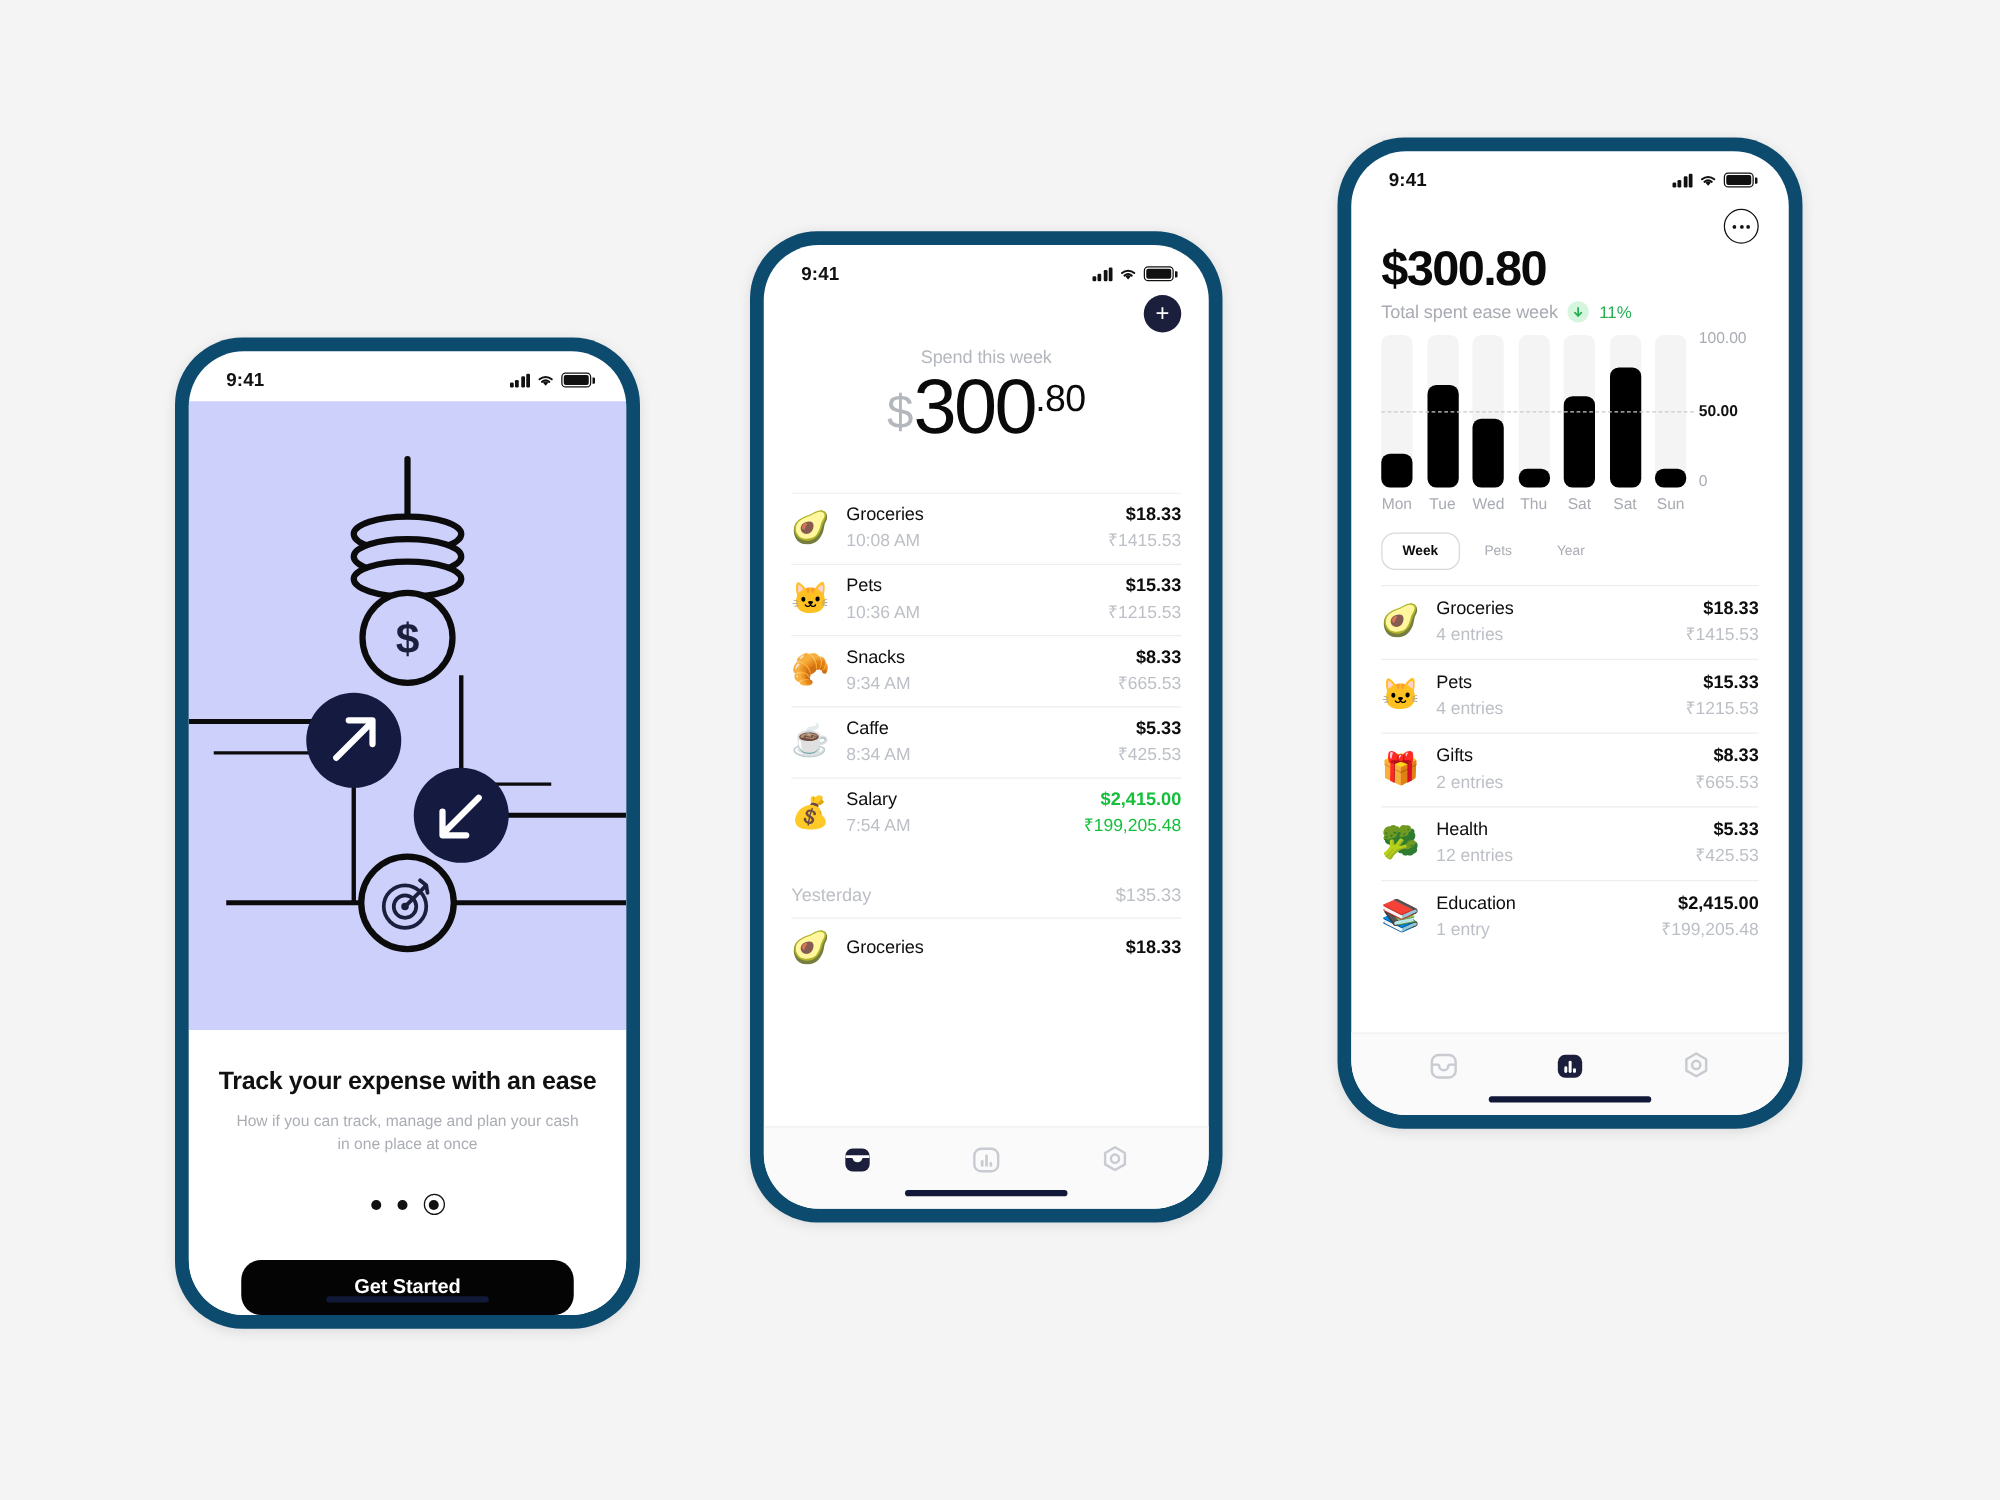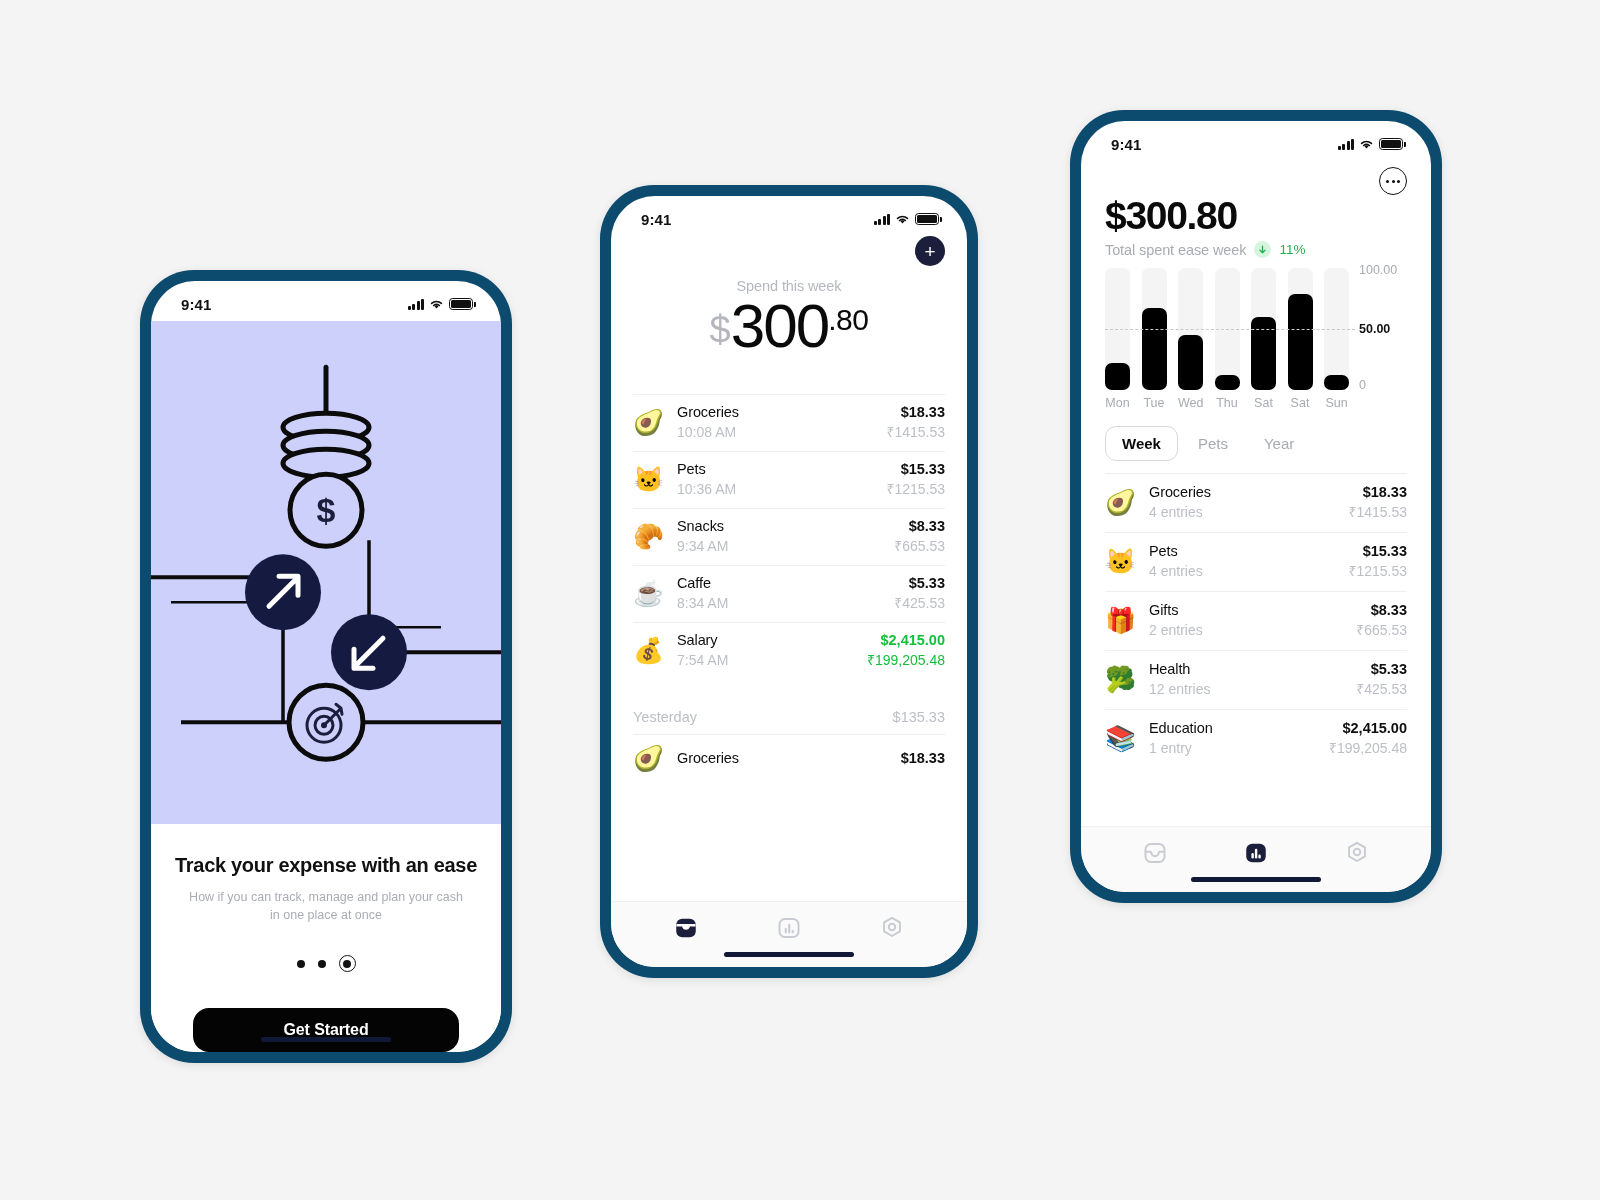--- a/index.html
+++ b/index.html
@@ -177,21 +177,21 @@
   .yaxis {
     width: 48px; height: 122px; position: relative; margin-left: 10px; flex: 0 0 48px;
   }
   .ytick { position: absolute; left: 0; font-size: 12.5px; color: #a8abb2; transform: translateY(-50%); white-space: nowrap; }
   .ytick.mid { color: #111; font-weight: bold; }
 
   
   .segs { display: flex; align-items: center; gap: 4px; padding: 16px 24px 12px; }
   .seg {
     border: none; background: none; font-family: inherit; cursor: pointer;
-    font-size: 15px; color: #a8abb2; padding: 8px 16px; border-radius: 11px;
+    font-size: 11px; color: #a8abb2; padding: 8px 16px; border-radius: 11px;
   }
   .seg.active { color: #0a0a0a; font-weight: bold; border: 1.4px solid #d8d8dd; }
 
   .catlist { flex: 1 1 auto; overflow: hidden; padding: 0 24px; }
   .cat {
     display: flex; align-items: center; gap: 14px;
     border-top: 1px solid #eeeeef; padding: 10px 0 11px;
   }
 </style>
 </head>

